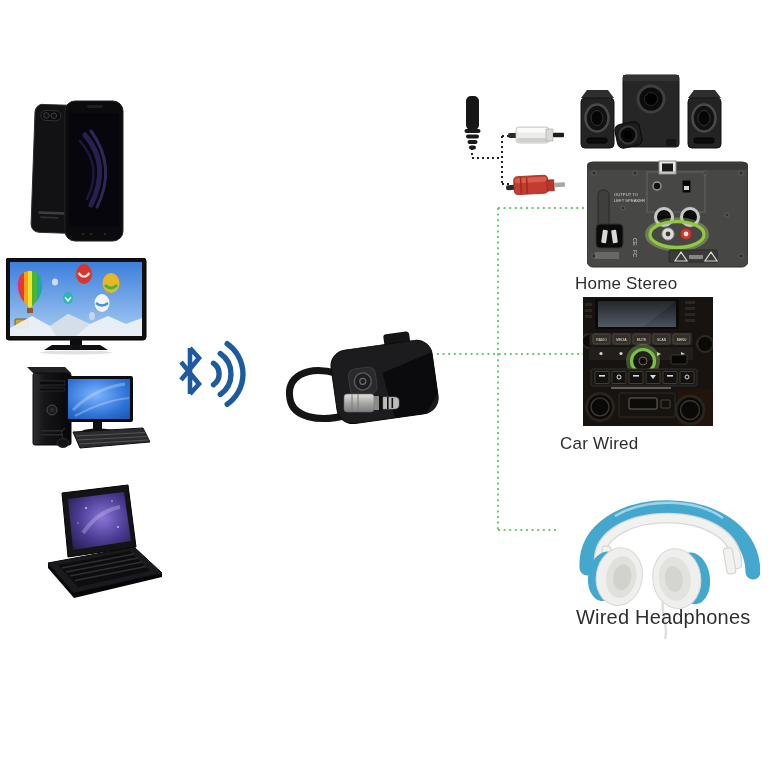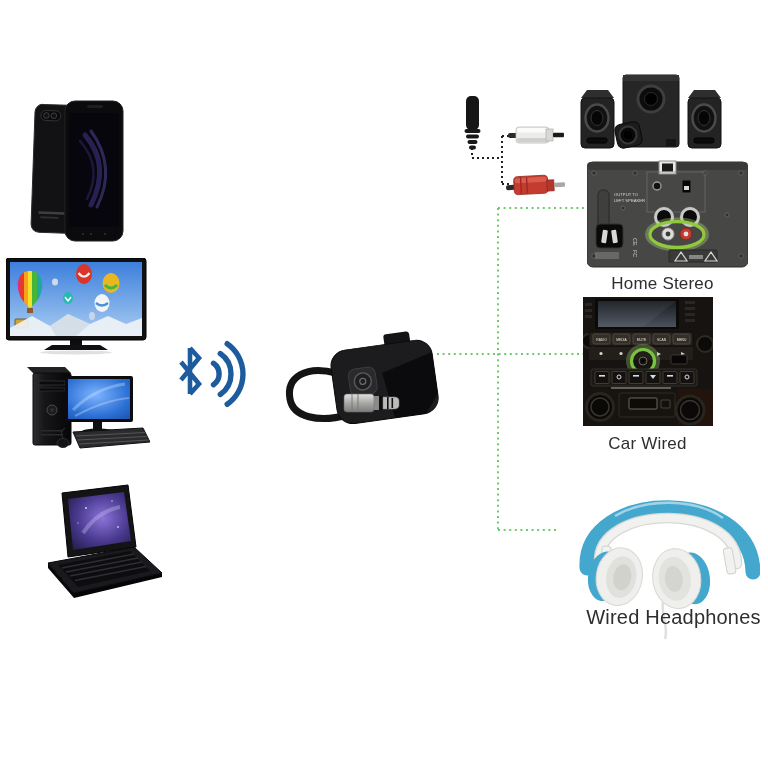--- a/index.html
+++ b/index.html
@@ -1,19 +1,19 @@
 <!DOCTYPE html>
 <html><head>
 <meta charset="utf-8">
 <style>
   html,body{margin:0;padding:0;background:#fff;}
   #canvas{position:relative;width:768px;height:768px;background:#ffffff;overflow:hidden;
           font-family:"Liberation Sans",sans-serif;}
   .abs{position:absolute;}
-  .label{position:absolute;text-align:center;color:#2e2e2e;font-size:17px;
+  .label{position:absolute;text-align:left;color:#2e2e2e;font-size:17px;
          font-family:"Liberation Sans",sans-serif;letter-spacing:.2px;}
   svg{display:block;}
   svg text{font-family:"Liberation Sans",sans-serif;}
 </style>
 </head>
 <body>
 
 <div id="canvas">
 
   <svg class="abs" style="left:25px;top:95px" width="110" height="150" viewBox="0 0 110 150">

